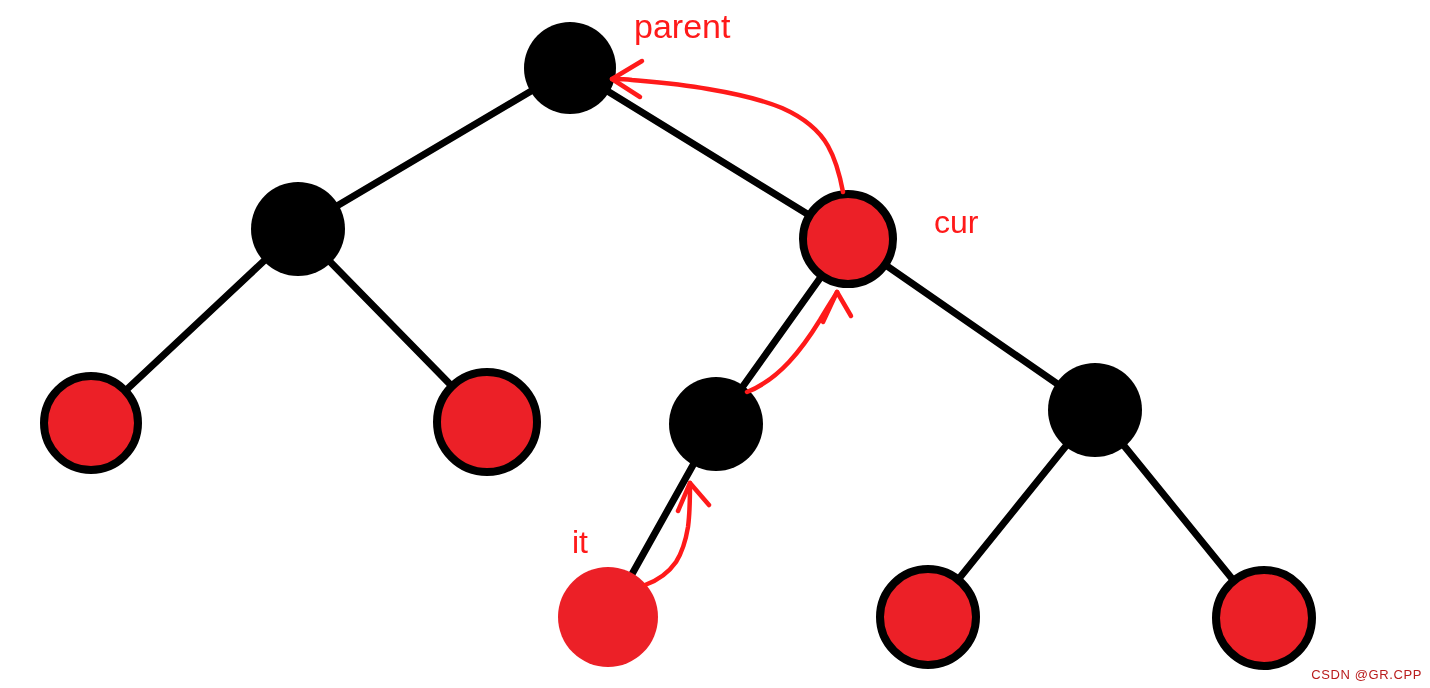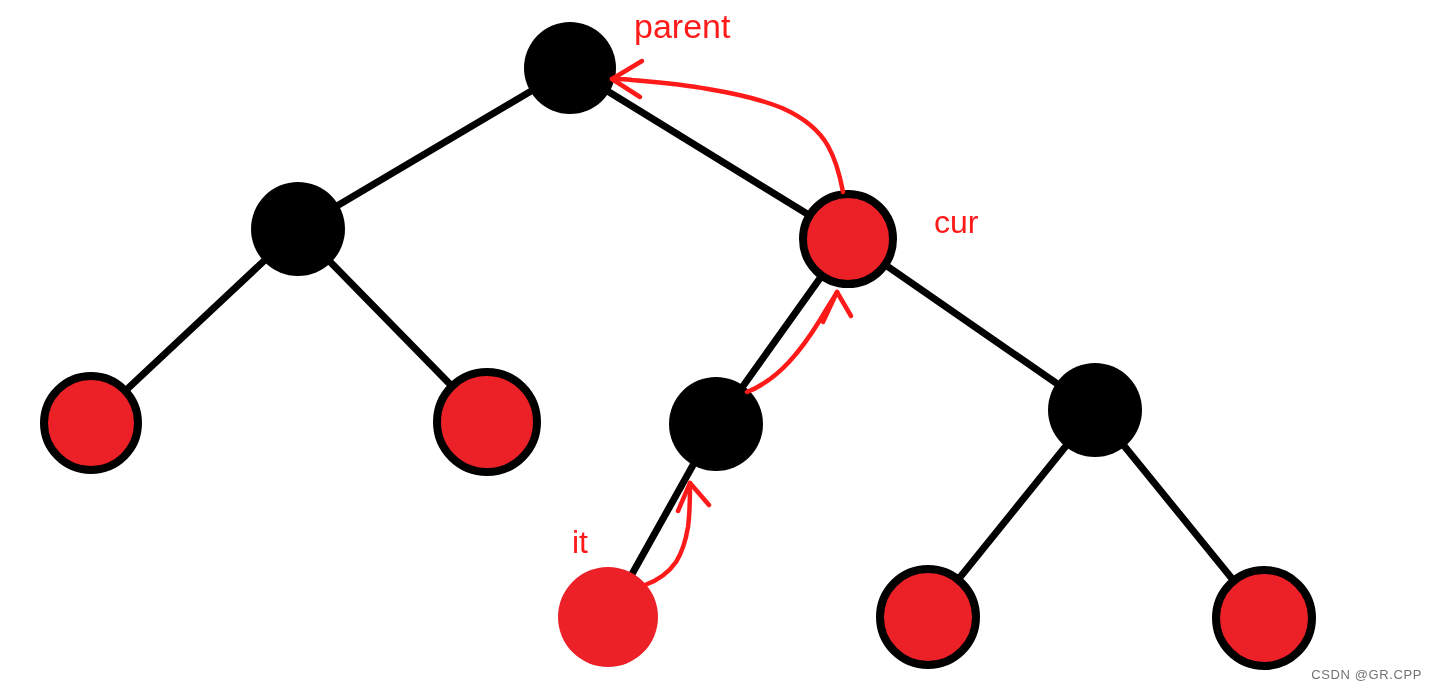--- a/index.html
+++ b/index.html
@@ -28,21 +28,21 @@
   .node-label-text {
     font-family: "Liberation Sans", sans-serif;
     font-weight: 400;
   }
   .watermark {
     position: absolute;
     right: 8px;
     bottom: 6px;
     font-family: "Liberation Sans", sans-serif;
     font-size: 13px;
-    color: #737373;
+    color: #b91c1c;
     letter-spacing: 0.6px;
     white-space: nowrap;
     user-select: none;
   }
 </style>
 </head>
 <body>
 
 <div id="canvas-wrap">
 

